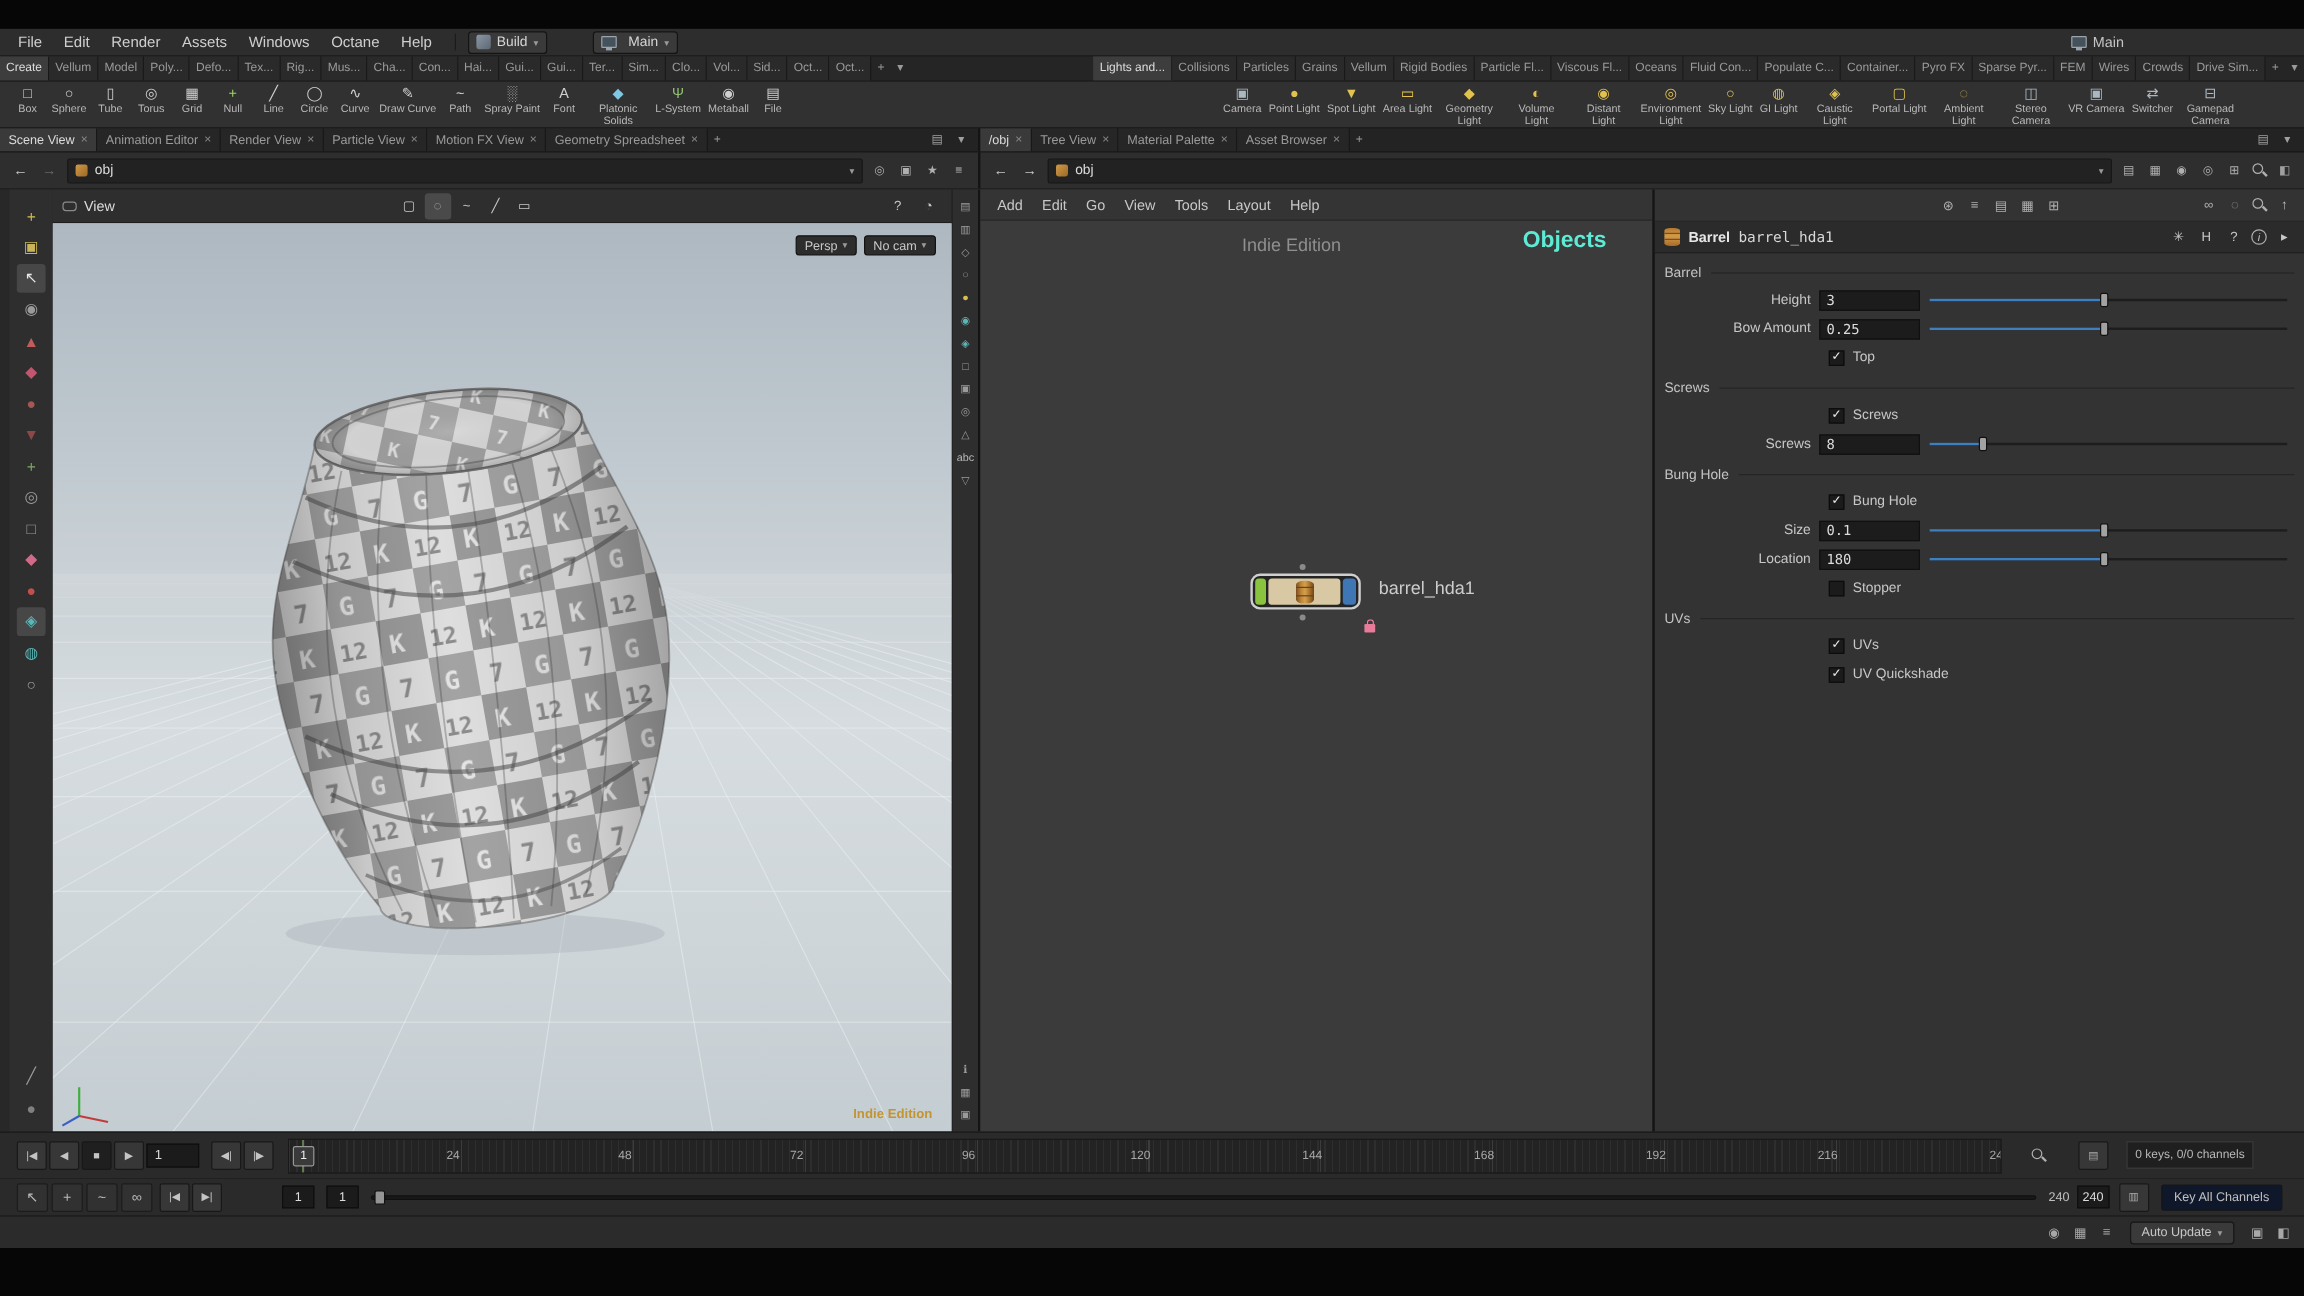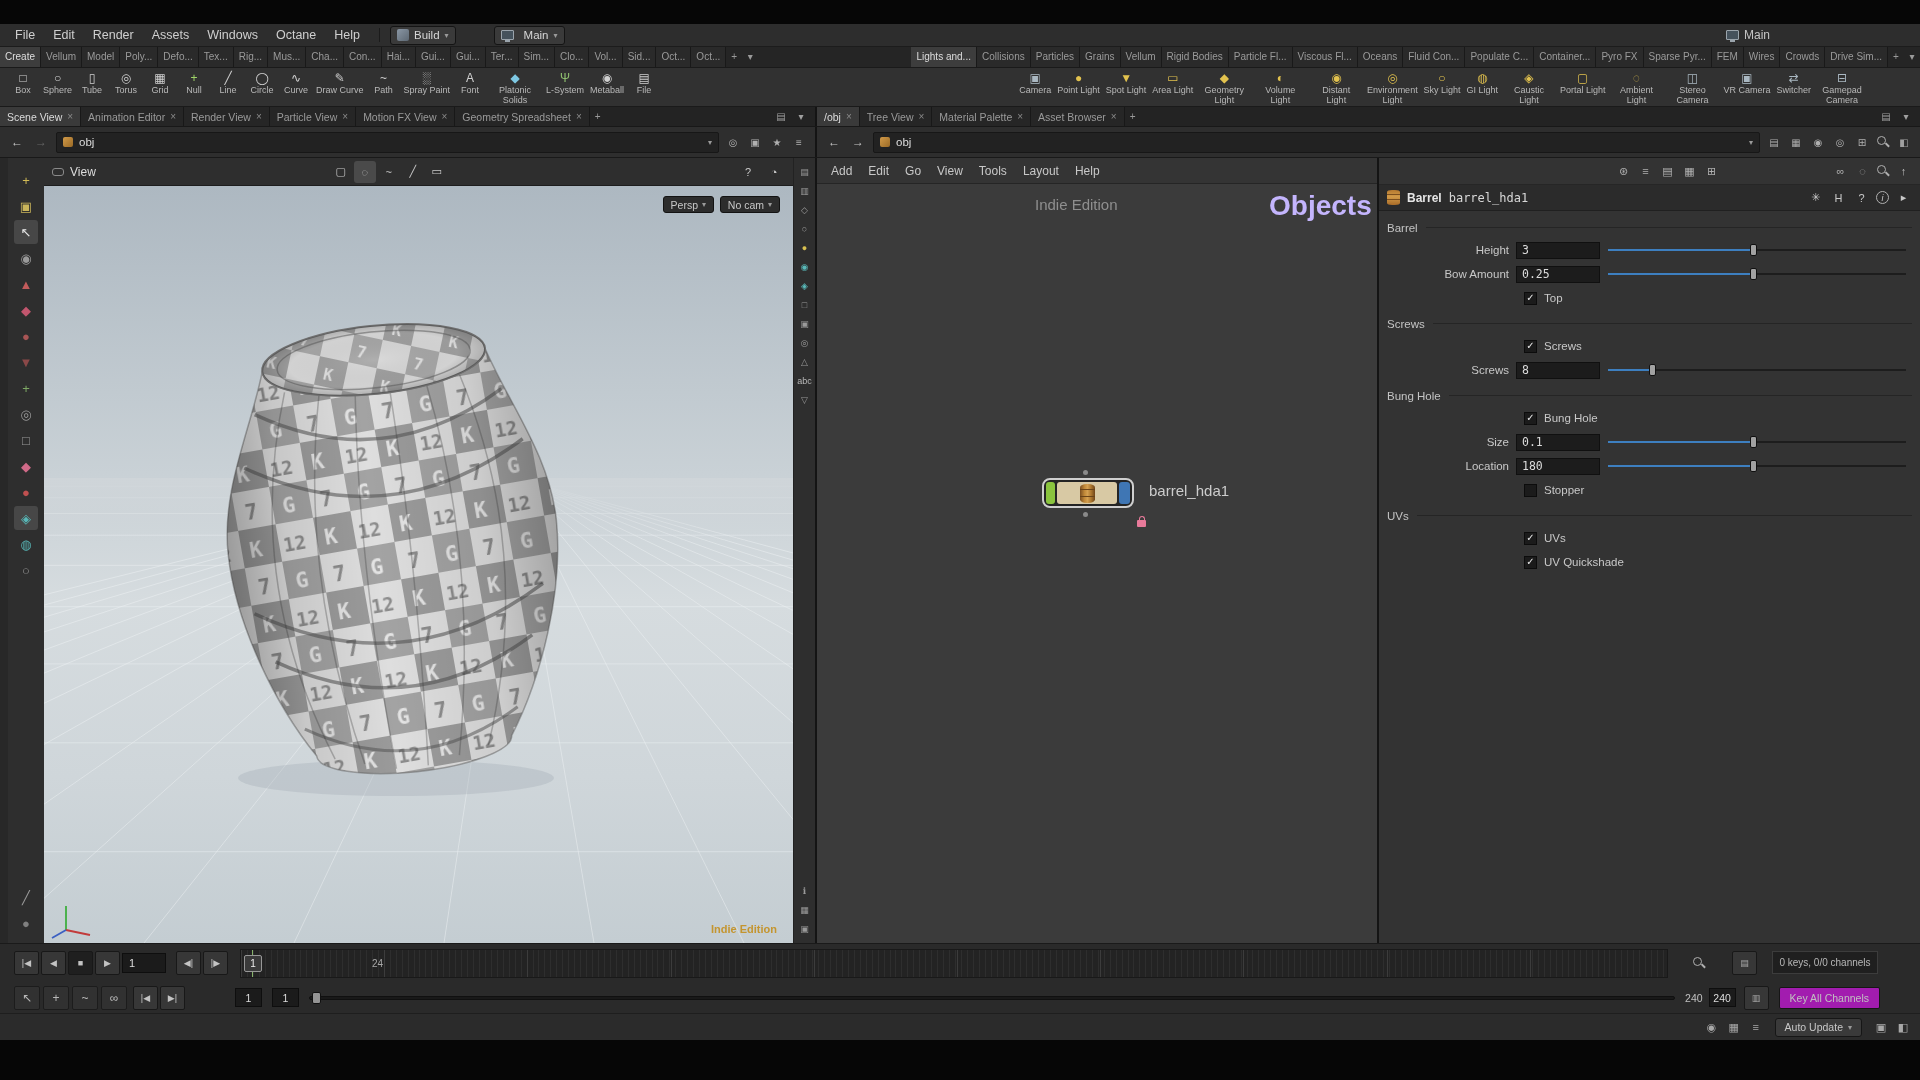--- a/index.html
+++ b/index.html
@@ -78,21 +78,21 @@
   .vp-wm{position:absolute;right:16px;bottom:8px;color:#c4952f;font-size:11px;font-weight:bold;}
   .vstrip{width:22px;background:#2e2e2e;border-left:1px solid #222;display:flex;flex-direction:column;align-items:center;padding:6px 0;gap:3px;flex:none;}
   .sicon{width:17px;height:16px;display:flex;align-items:center;justify-content:center;font-size:9px;}
   .sbottom{margin-top:auto;display:flex;flex-direction:column;gap:3px;align-items:center;}
 
   .network-pane{position:absolute;left:815px;top:0;width:562px;height:100%;display:flex;flex-direction:column;background:#353535;border-left:2px solid #141414;}
   .nmenu{height:26px;display:flex;align-items:center;padding:0 6px;background:#343434;border-bottom:1px solid #252525;}
   .nmenu-item{padding:0 8px;font-size:12px;color:#c8c8c8;}
   .ncanvas{position:relative;flex:1;background:#3b3b3b;overflow:hidden;}
   .wm-ind{position:absolute;left:218px;top:12px;font-size:15px;color:#8f8f8f;}
-  .wm-obj{position:absolute;left:452px;top:6px;font-size:28px;font-weight:bold;color:#c4b5fd;}
+  .wm-obj{position:absolute;left:452px;top:6px;font-size:19px;font-weight:bold;color:#5eead4;}
   .node{position:absolute;left:225px;top:294px;width:92px;height:30px;border:2px solid #cfcfcf;border-radius:8px;background:#242424;display:flex;align-items:stretch;padding:2px;gap:2px;}
   .node-flag-left{width:9px;background:#8ac43e;border-radius:3px;}
   .node-body{flex:1;background:#d8c9a4;border-radius:3px;display:flex;align-items:center;justify-content:center;}
   .node-flag-right{width:11px;background:#3f76b4;border-radius:3px;}
   .mini-barrel{width:15px;height:19px;background:linear-gradient(90deg,#7a4e20,#c08838 30%,#d4a050 50%,#a9742c 75%,#6e4419);border-radius:45%/18%;position:relative;}
   .mini-barrel::after{content:"";position:absolute;left:0;right:0;top:5px;height:1px;background:#6a4418;box-shadow:0 7px 0 #6a4418;}
   .node-in{position:absolute;left:266px;top:286px;width:5px;height:5px;border-radius:50%;background:#8a8a8a;}
   .node-out{position:absolute;left:266px;top:328px;width:5px;height:5px;border-radius:50%;background:#8a8a8a;}
   .node-label{position:absolute;left:332px;top:298px;font-size:15px;color:#cccccc;}
   .i-lock{position:absolute;left:320px;top:336px;width:9px;height:7px;background:#e87a9a;border-radius:1px;}
@@ -131,41 +131,41 @@
   .bstrip{top:1013px;height:27px;background:#2b2b2b;border-top:1px solid #1e1e1e;display:flex;align-items:center;padding:0 8px;position:absolute;}
   .transport{position:absolute;left:14px;top:7px;display:flex;gap:2px;}
   .tbtn{min-width:25px;height:24px;background:#373737;border:1px solid #181818;border-radius:2px;color:#c4c4c4;font-size:9px;display:flex;align-items:center;justify-content:center;padding:0 3px;}
   .tbtn.active{background:#1f1f1f;}
   .tfield{width:44px;height:20px;background:#1b1b1b;border:1px solid #0e0e0e;color:#dddddd;font-size:11px;display:flex;align-items:center;padding:0 6px;}
   .tfield-wrap{position:absolute;left:122px;top:9px;}
   .navbtns{position:absolute;left:176px;top:7px;display:flex;gap:2px;}
   .ruler{position:absolute;left:240px;top:5px;width:1428px;height:29px;background:#232323;border:1px solid #191919;
     background-image:repeating-linear-gradient(90deg,#3c3c3c 0,#3c3c3c 1px,transparent 1px,transparent 143.2px),
                      repeating-linear-gradient(90deg,#2e2e2e 0,#2e2e2e 1px,transparent 1px,transparent 5.95px);}
-  .ruler-labels{position:absolute;inset:0;display:flex;padding-left:65px;overflow:hidden;flex-direction:column;}
+  .ruler-labels{position:absolute;inset:0;display:flex;padding-left:65px;overflow:hidden;}
   .rlabel{width:143.2px;flex:none;text-align:center;color:#a8a8a8;font-size:10px;line-height:27px;}
   .cur-line{position:absolute;left:11px;top:0;bottom:0;width:1px;background:#86b36a;}
   .cur-frame{position:absolute;left:3px;top:5px;width:18px;height:17px;background:#3a3a3a;border:1px solid #979797;border-radius:2px;color:#eee;font-size:10px;display:flex;align-items:center;justify-content:center;}
   .i-mag{width:14px;height:14px;position:relative;display:inline-block;}
   .i-mag::before{content:"";position:absolute;left:1px;top:1px;width:7px;height:7px;border:1.5px solid #b0b0b0;border-radius:50%;}
   .i-mag::after{content:"";position:absolute;left:9px;top:9px;width:5px;height:1.5px;background:#b0b0b0;transform:rotate(45deg);}
   .mag1{position:absolute;left:1692px;top:12px;}
   .side1{position:absolute;left:1732px;top:7px;display:flex;}
   .keys-box{position:absolute;right:42px;top:7px;width:106px;height:23px;background:#1f1f1f;border:1px solid #3c3c3c;color:#b8b8b8;font-size:10px;display:flex;align-items:center;justify-content:center;white-space:nowrap;}
   .pbicons{display:flex;gap:3px;}
   .pbicon{width:26px;height:24px;display:flex;align-items:center;justify-content:center;color:#b8b8b8;font-size:12px;background:#313131;border:1px solid #1c1c1c;border-radius:2px;}
   .rangenav{display:flex;gap:2px;margin-left:6px;}
   .rfield{width:27px;height:19px;background:#1b1b1b;border:1px solid #0e0e0e;color:#dddddd;font-size:10.5px;display:flex;align-items:center;justify-content:center;}
   .rf1{margin-left:50px;}
   .rf2{margin-left:10px;}
   .rslider{flex:1;height:14px;position:relative;margin:0 10px;}
   .rtrack{position:absolute;left:0;right:0;top:5px;height:4px;background:#191919;border:1px solid #101010;border-radius:2px;}
   .rhandle{position:absolute;left:3px;top:1px;width:9px;height:12px;background:#949494;border:1px solid #111;border-radius:2px;}
   .rend-label{color:#c0c0c0;font-size:10.5px;margin-right:6px;}
-  .kbtn{height:22px;padding:0 10px;background:#a21caf;border:1px solid #161616;border-radius:2px;color:#c0c0c0;font-size:10.5px;display:flex;align-items:center;margin:0 40px 0 10px;white-space:nowrap;}
+  .kbtn{height:22px;padding:0 10px;background:#0f172a;border:1px solid #161616;border-radius:2px;color:#c0c0c0;font-size:10.5px;display:flex;align-items:center;margin:0 18px 0 10px;white-space:nowrap;}
   .bicons{display:flex;gap:4px;align-items:center;}
   .bicon{width:18px;height:18px;display:flex;align-items:center;justify-content:center;color:#a8a8a8;font-size:11px;}
   .aubtn{height:19px;padding:0 9px;background:#3a3a3a;border:1px solid #161616;border-radius:3px;color:#c8c8c8;font-size:10.5px;display:flex;align-items:center;gap:5px;margin:0 10px;}
   .bright{margin-left:auto;display:flex;align-items:center;}
 </style>
 </head>
 <body>
 
 <div class="screen">
 

